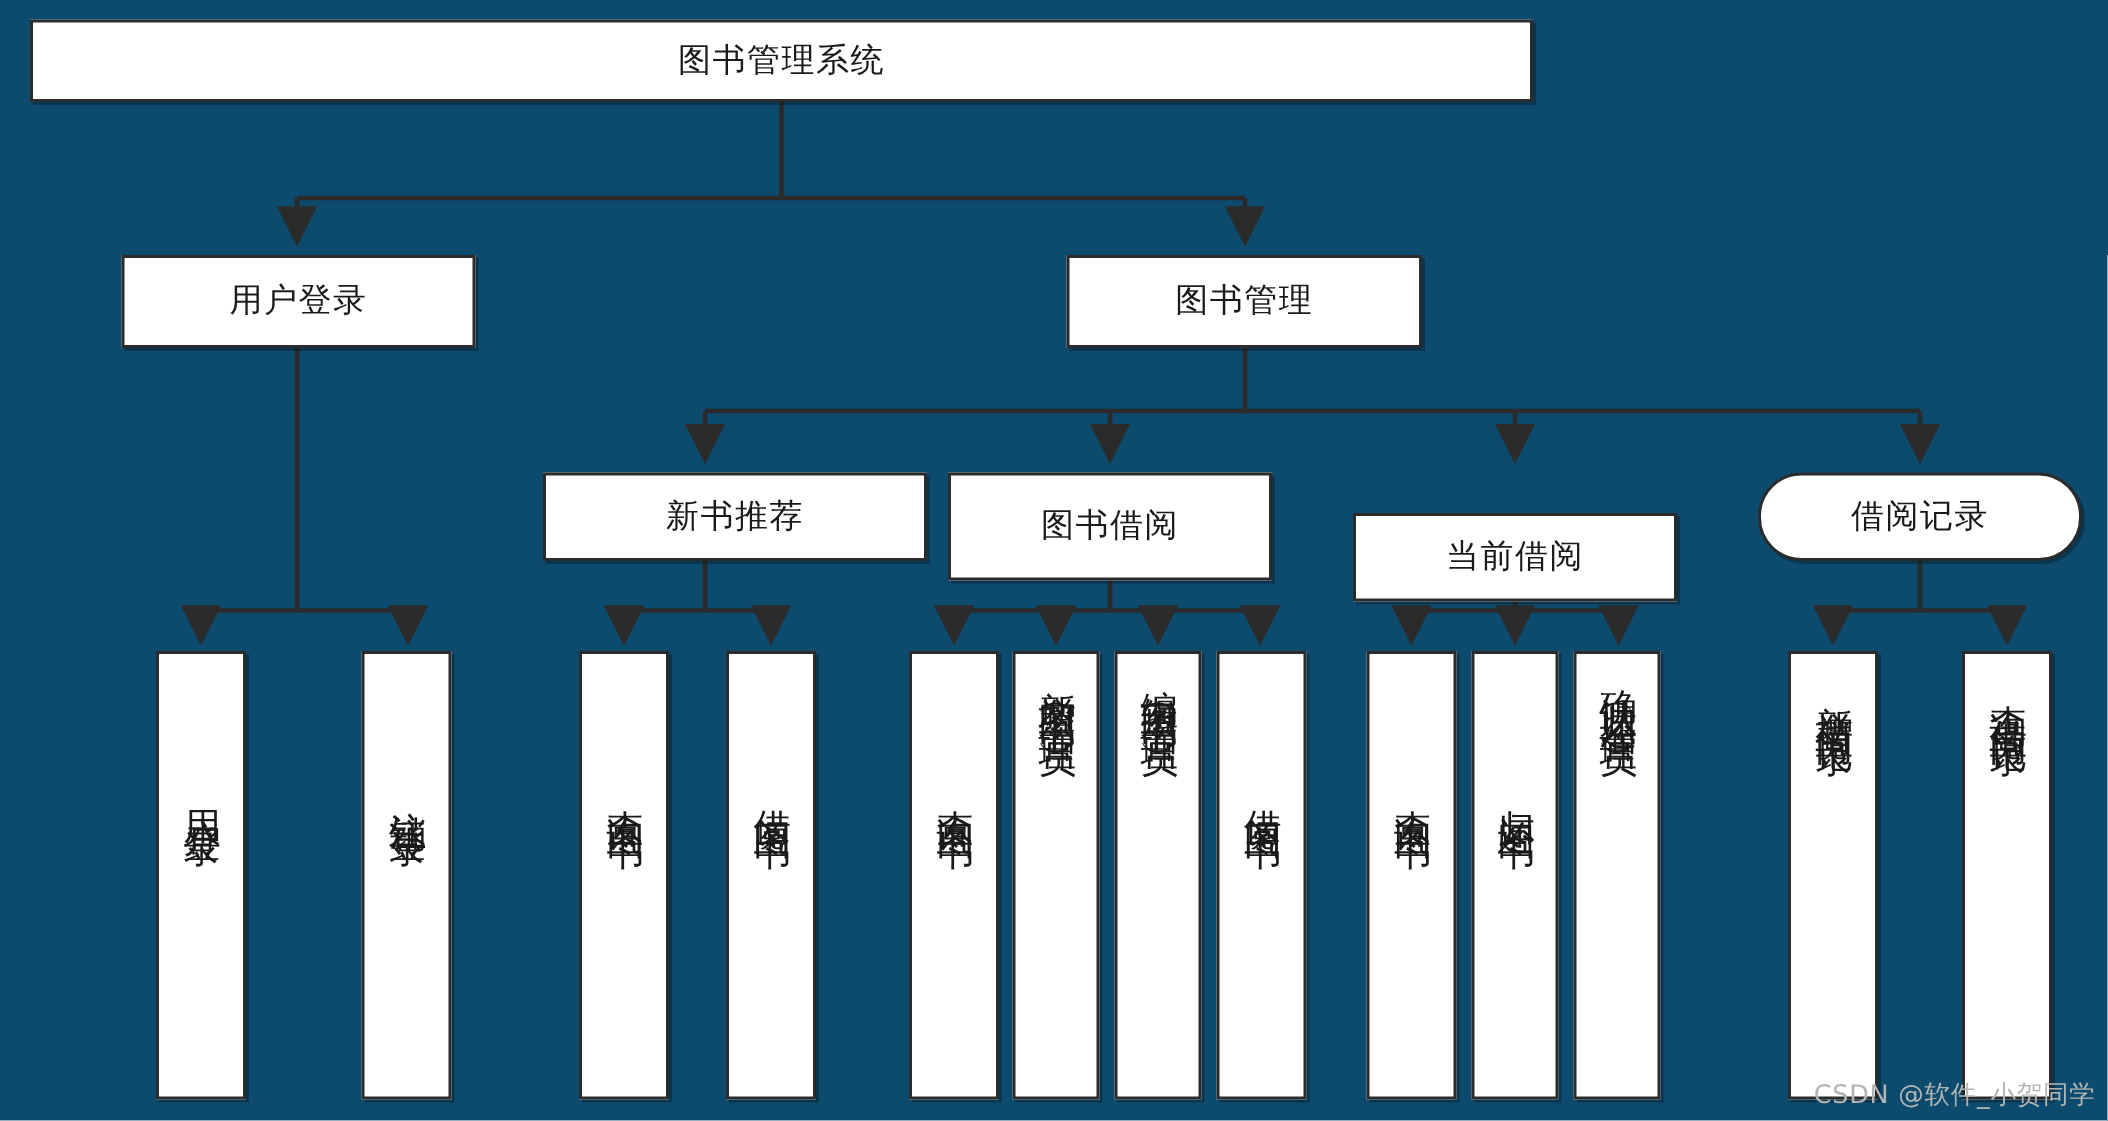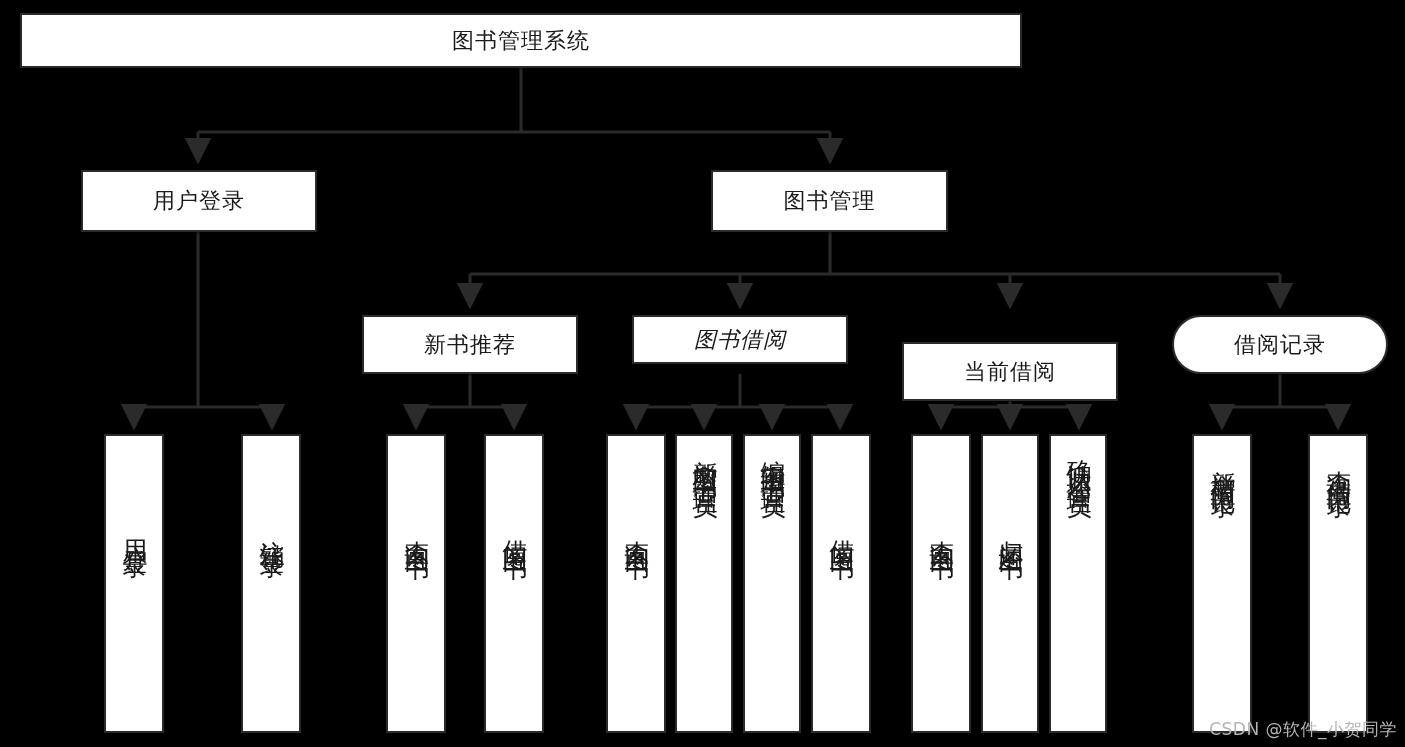--- a/index.html
+++ b/index.html
@@ -7,21 +7,21 @@
     padding: 0;
     background: #ffffff;
   }
   body {
     font-family: "DejaVu Sans", "Liberation Sans", sans-serif;
   }
   #diagram-root {
     position: relative;
     width: 1405px;
     height: 747px;
-    background: #000000;
+    background: #0c4a6e;
     overflow: hidden;
   }
   svg#wires {
     position: absolute;
     left: 0;
     top: 0;
     width: 1405px;
     height: 747px;
   }
   .node {
@@ -132,24 +132,24 @@
     <span class="label">图书管理系统</span>
   </div>
 
   <div class="node horizontal" style="left:81px; top:170px; width:236px; height:62px;">
     <span class="label">用户登录</span>
   </div>
   <div class="node horizontal" style="left:711px; top:170px; width:237px; height:62px;">
     <span class="label">图书管理</span>
   </div>
 
-  <div class="node horizontal" style="left:362px; top:315px; width:216px; height:59px;">
+  <div class="node horizontal" style="left:362px; top:315px; width:256px; height:59px;">
     <span class="label">新书推荐</span>
   </div>
-  <div class="node horizontal" style="left:632px; top:315px; width:216px; height:49px;font-style:italic;">
+  <div class="node horizontal" style="left:632px; top:315px; width:216px; height:72px;">
     <span class="label">图书借阅</span>
   </div>
   <div class="node horizontal" style="left:902px; top:315px; width:216px; height:59px;margin-top:27px;">
     <span class="label">当前借阅</span>
   </div>
   <div class="node horizontal" style="left:1172px; top:315px; width:216px; height:59px;border-radius:29px;">
     <span class="label">借阅记录</span>
   </div>
 
   <div class="node vertical pad-small" style="left:104px; top:434px; width:60px; height:299px;">

